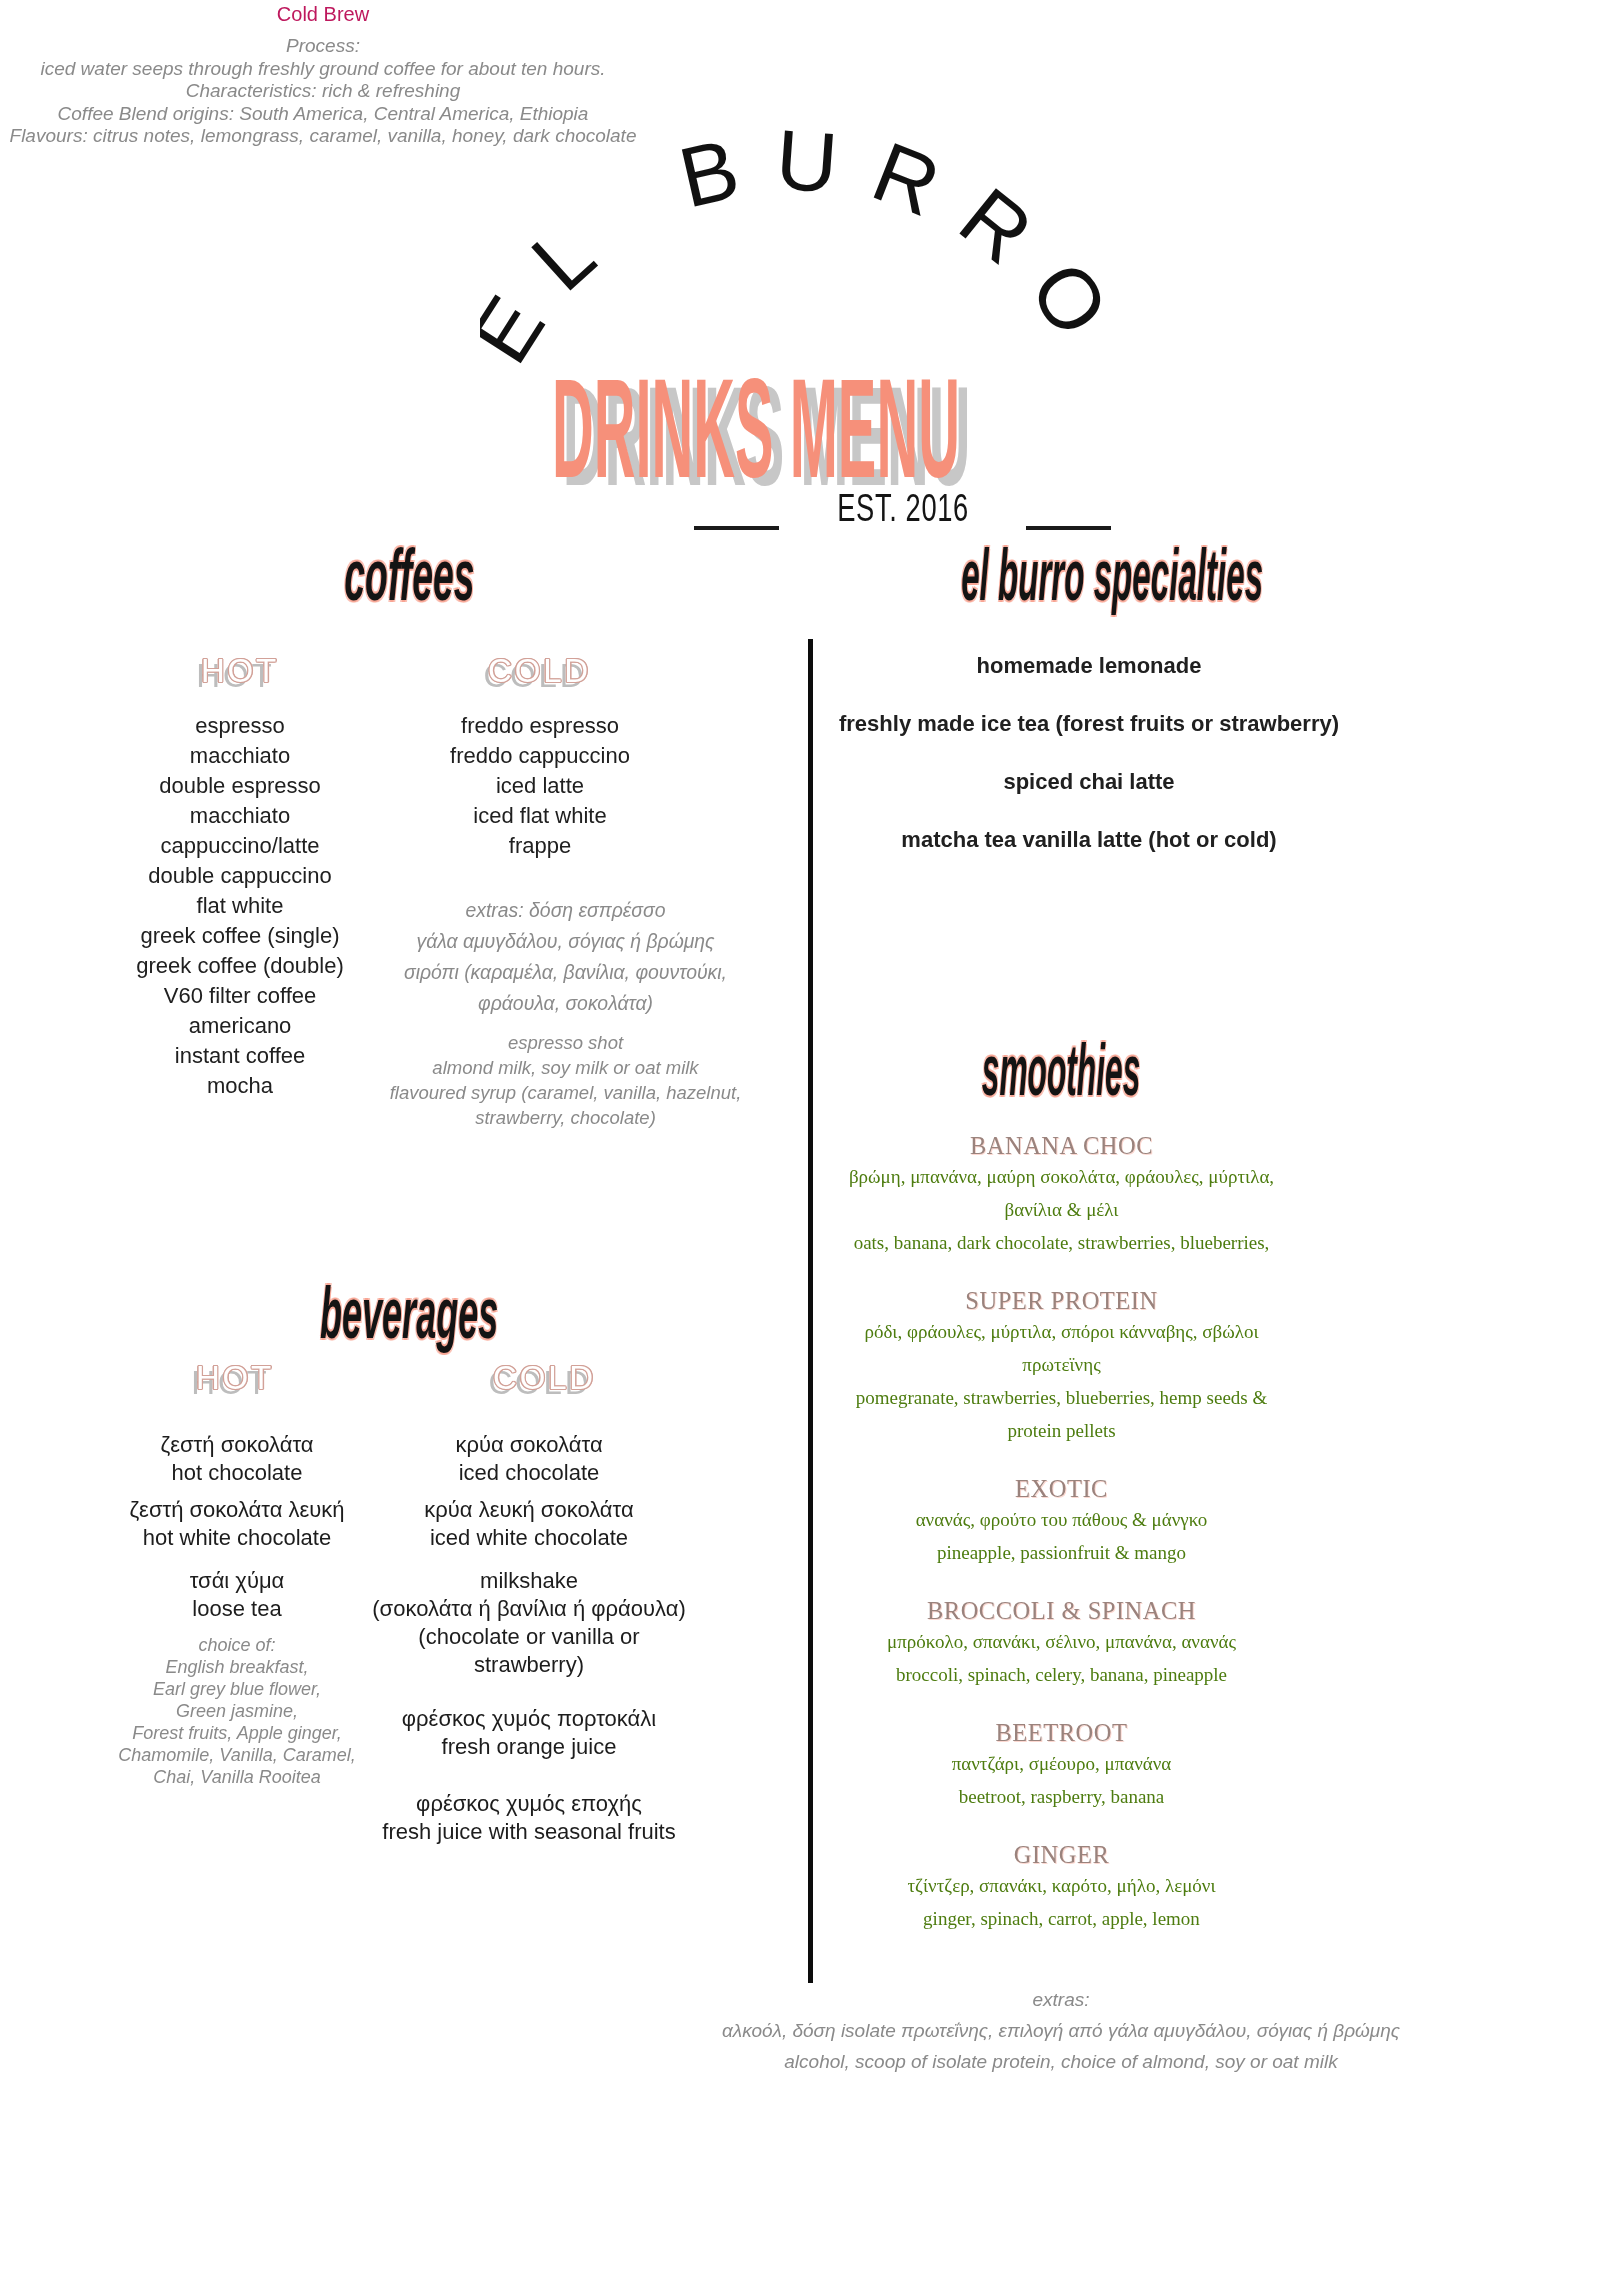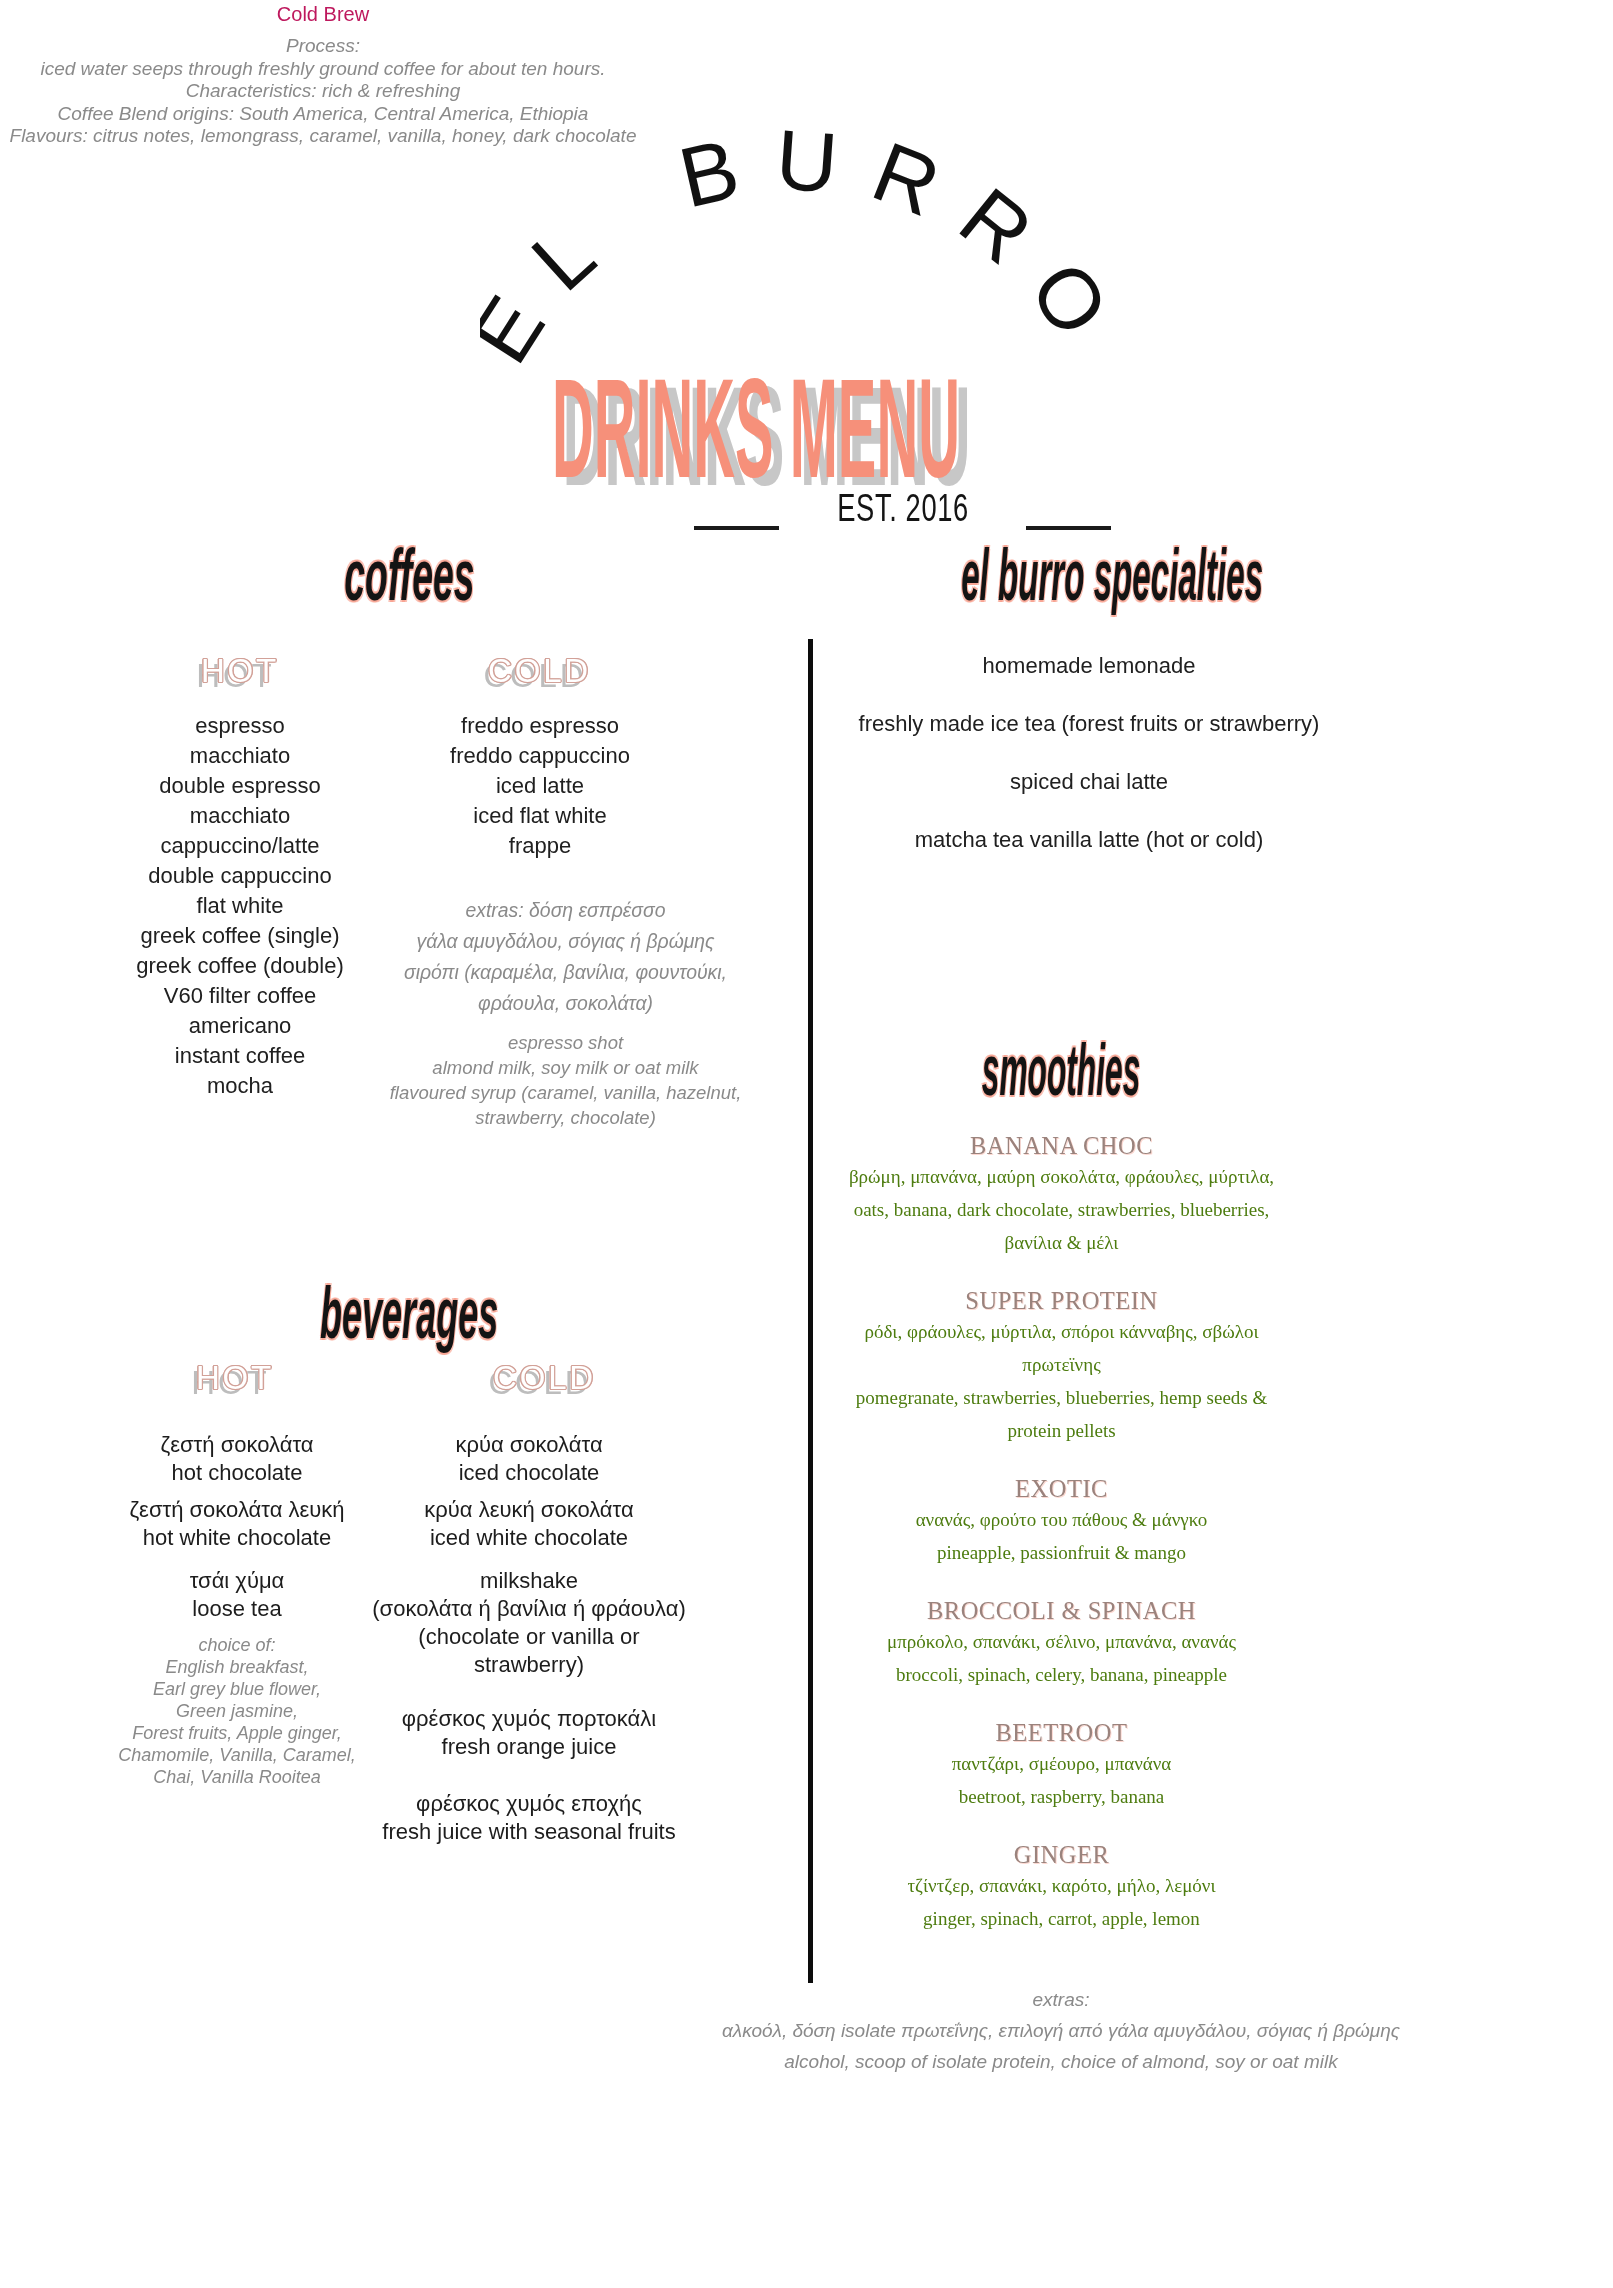--- a/index.html
+++ b/index.html
@@ -52,21 +52,21 @@
   .list{position:absolute;text-align:center;color:#202020;}
   .mitem{font-size:22px;line-height:30px;}
   .gray{color:#8a8a8a;font-style:italic;}
 
   .coffee-hot-list{left:83px;top:711px;width:314px;}
   .coffee-cold-list{left:383px;top:711px;width:314px;}
   .coffee-extras-greek{left:383px;top:895px;width:365px;font-size:19.4px;line-height:31px;}
   .coffee-extras-english{left:383px;top:1030px;width:365px;font-size:18.5px;line-height:25px;}
 
   .spec-items{left:766px;top:652px;width:646px;}
-  .spec-item{font-size:22px;line-height:28px;margin-bottom:30px;}
+  .spec-item{font-size:22px;line-height:28px;margin-bottom:30px;font-weight:bold;}
   .cold-brew{left:766px;top:871px;width:646px;text-align:center;}
   .cb-title{font-size:20px;line-height:28px;color:#be185d;}
   .cb-lines{margin-top:7.4px;font-size:19px;line-height:22.5px;}
 
   .smoothie-list{left:734px;top:1132px;width:655px;}
   .sm-item{margin-bottom:28px;font-family:Liberation Serif, serif;}
   .sm-name{font-size:24.5px;line-height:28px;letter-spacing:0.5px;color:#9a837d;
     text-shadow:0.9px 0.9px 0 rgba(246,144,122,.35);}
   .sm-line{font-size:19px;line-height:33px;color:#4d7c0f;}
   .smoothie-extras{left:701px;top:1984px;width:720px;font-size:19px;line-height:31px;}
@@ -167,22 +167,22 @@
       </div>
   </div>
 
   <div class="sec-head head-smoothies">
     <span class="cond">smoothies</span>
   </div>
   <div class="list smoothie-list" id="smoothie-list">
       <div class="sm-item">
         <div class="sm-name">BANANA CHOC</div>
         <div class="sm-line">βρώμη, μπανάνα, μαύρη σοκολάτα, φράουλες, μύρτιλα,</div>
+        <div class="sm-line">βανίλια &amp; μέλι</div>
         <div class="sm-line">oats, banana, dark chocolate, strawberries, blueberries,</div>
-        <div class="sm-line">βανίλια &amp; μέλι</div>
       </div>
       <div class="sm-item">
         <div class="sm-name">SUPER PROTEIN</div>
         <div class="sm-line">ρόδι, φράουλες, μύρτιλα, σπόροι κάνναβης, σβώλοι</div>
         <div class="sm-line">πρωτεϊνης</div>
         <div class="sm-line">pomegranate, strawberries, blueberries, hemp seeds &amp;</div>
         <div class="sm-line">protein pellets</div>
       </div>
       <div class="sm-item">
         <div class="sm-name">EXOTIC</div>

